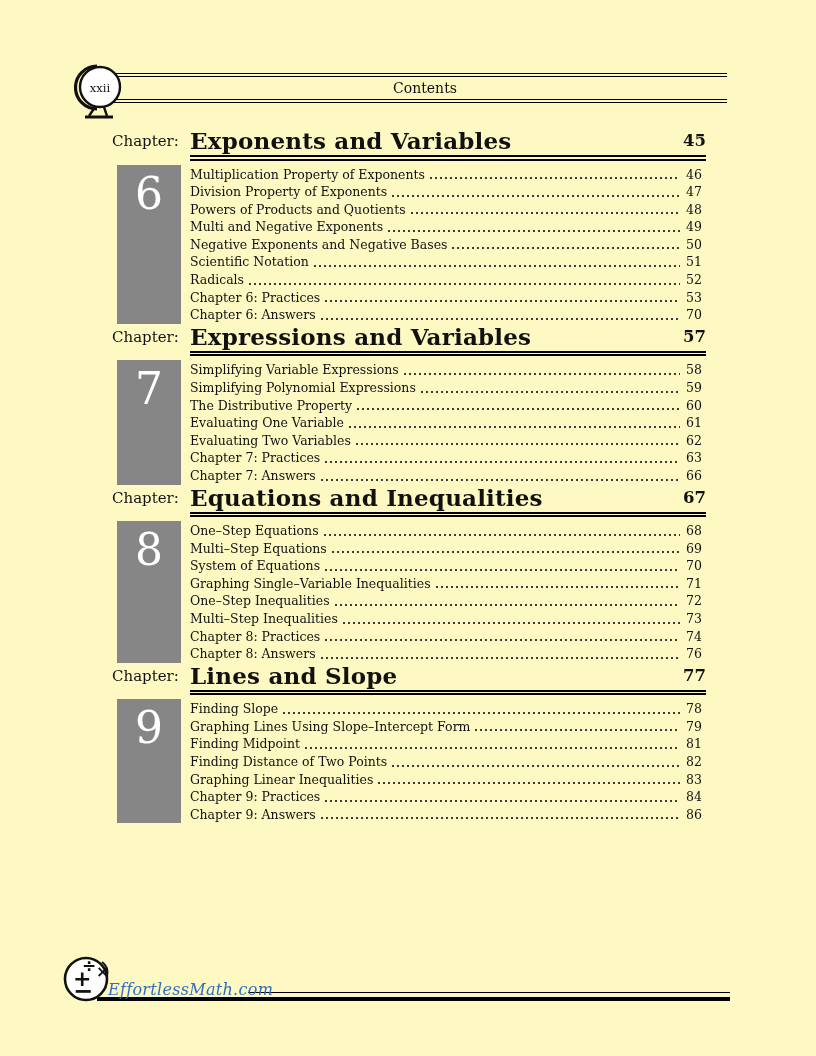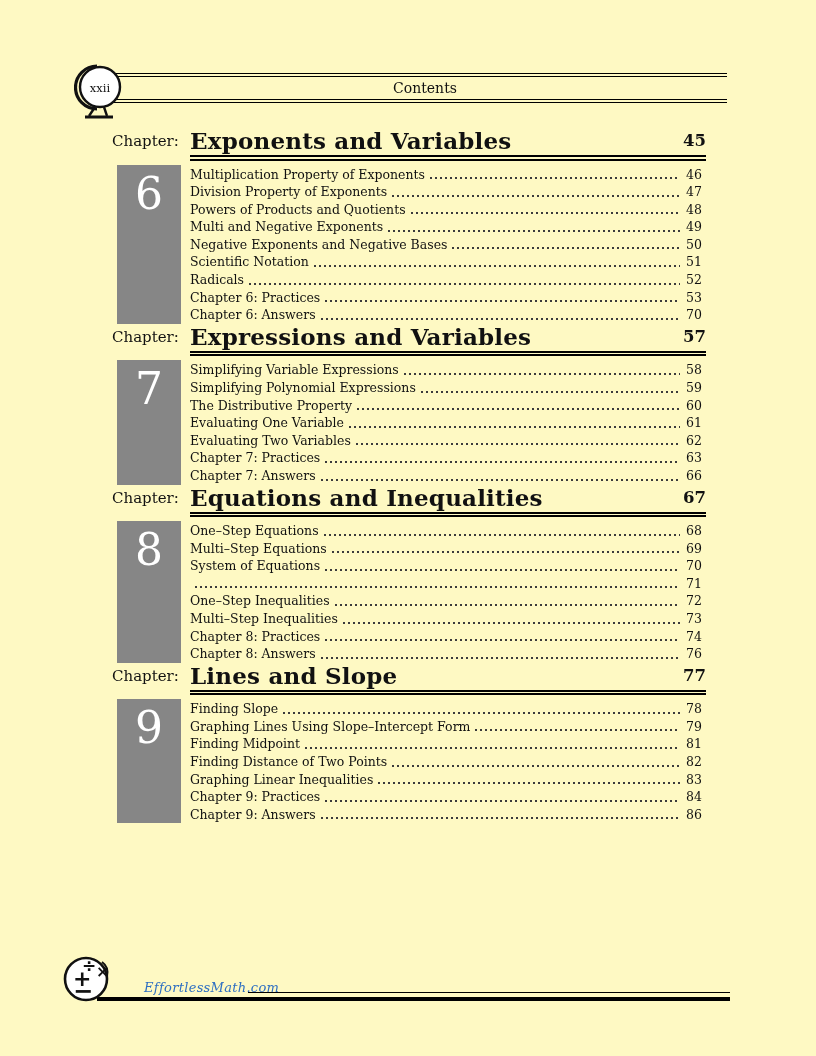--- a/index.html
+++ b/index.html
@@ -47,22 +47,22 @@
     background-size:5px 2px;background-repeat:repeat-x;
   }
   .entry-pageno{min-width:20px;text-align:left;}
 
   
   .footer-thick-line{position:absolute;left:97px;top:997px;width:633px;height:3.6px;background:#000;}
   .footer-thin-line{position:absolute;left:248px;top:991.5px;width:482px;height:1.5px;background:#000;}
   .footer-logo{position:absolute;left:60px;top:953px;z-index:2;}
   .footer-site{
     position:absolute;left:108px;top:980px;z-index:2;
-    font-size:13px;font-style:italic;color:var(--footer-link-blue);
-    letter-spacing:.3px;text-decoration:none;margin-left:36px;
+    font-size:16px;font-style:italic;color:var(--footer-link-blue);
+    letter-spacing:.3px;text-decoration:none;
   }
 </style>
 </head>
 <body>
 
 <div class="page">
 
   <svg class="globe" width="50" height="58" viewBox="0 0 50 58">
     <path d="M 23 3 A 21.5 21.5 0 0 0 23 46" fill="none" stroke="#111" stroke-width="3.2"></path>
     <path d="M 21 44 L 15 53 M 30 44 L 33 53" stroke="#111" stroke-width="2.4" fill="none"></path>
@@ -227,20 +227,21 @@
     <span class="entry-pageno">69</span>
   </div>
 
   <div class="toc-entry">
     <span class="entry-title">System of Equations</span>
     <span class="entry-leader"></span>
     <span class="entry-pageno">70</span>
   </div>
 
   <div class="toc-entry">
+    <span class="entry-title">Graphing Single–Variable Inequalities</span>
     <span class="entry-leader"></span>
     <span class="entry-pageno">71</span>
   </div>
 
   <div class="toc-entry">
     <span class="entry-title">One–Step Inequalities</span>
     <span class="entry-leader"></span>
     <span class="entry-pageno">72</span>
   </div>
 

